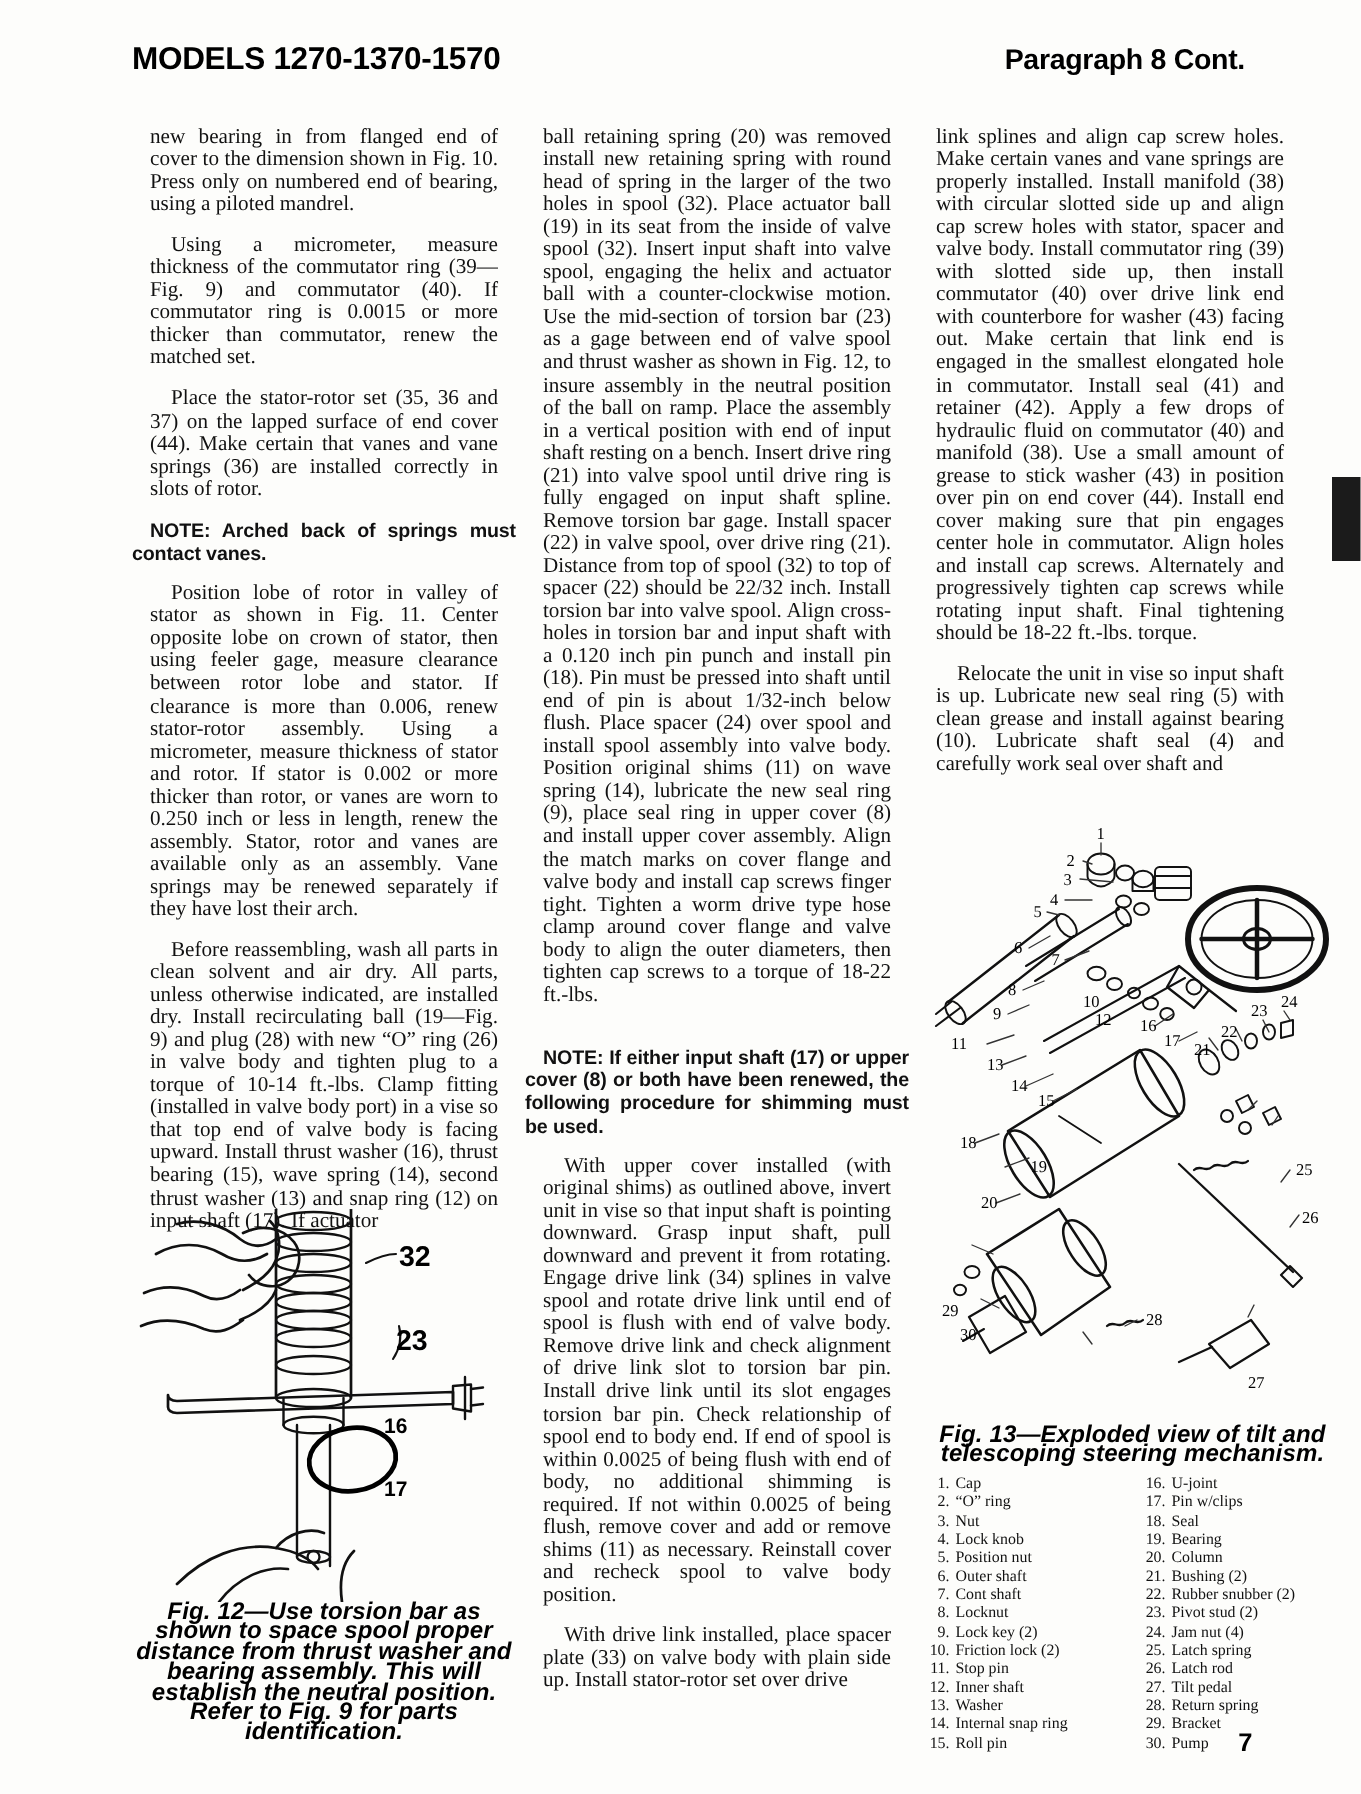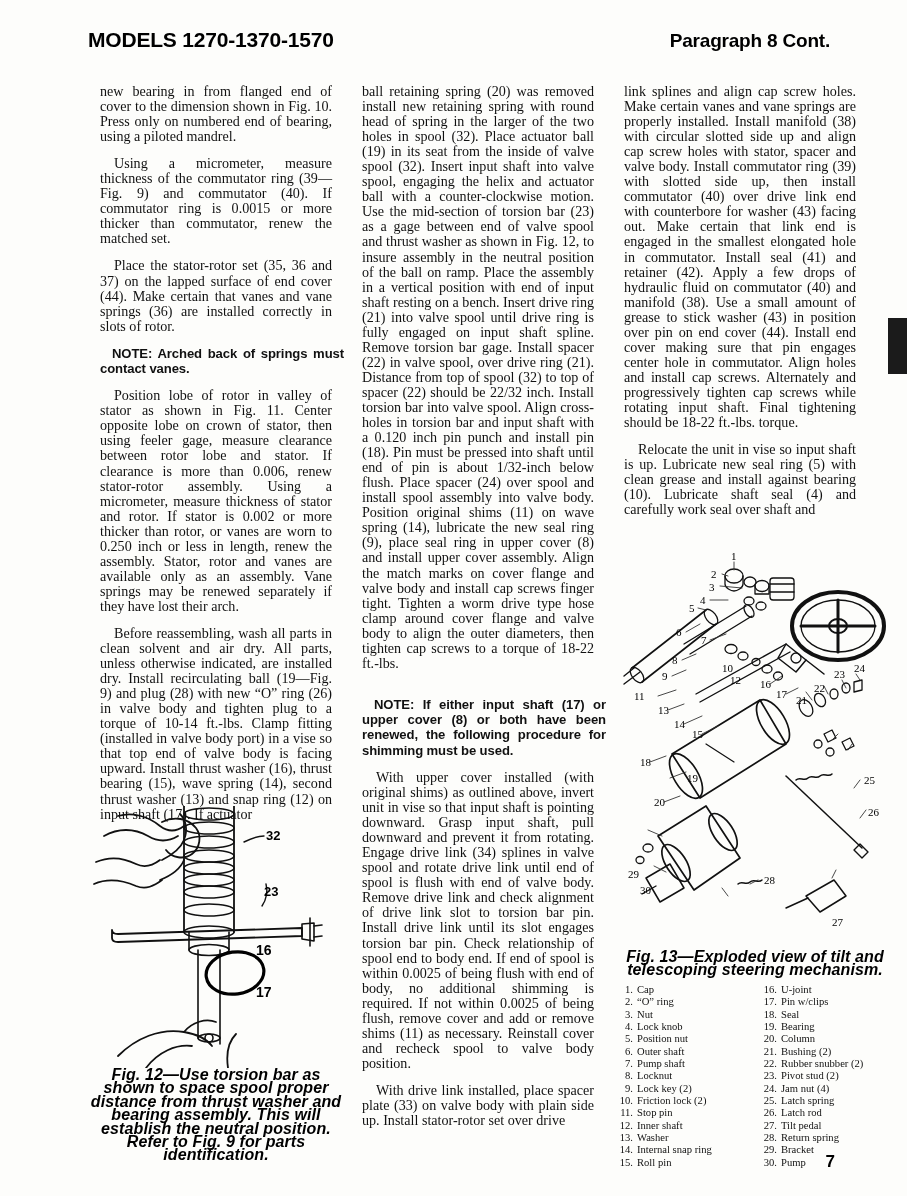--- a/index.html
+++ b/index.html
@@ -60,21 +60,21 @@
     text-indent: 14px;
   }
   .col p.cont { text-indent: 0; }
   .col p.note {
     font-family: "Liberation Sans", "DejaVu Sans", sans-serif;
     font-weight: bold;
     font-size: 13.1px;
     line-height: 15.3px;
     text-indent: 12px;
     text-align: justify;
-    margin: 9px 0 9px 12px;
+    margin: 9px 0 9px 0;
     letter-spacing: -0.1px;
   }
 
   
   .fig12-wrap {
     position: absolute;
     left: 88px;
     top: 806px;
     width: 256px;
   }
@@ -155,21 +155,21 @@
     background: #1b1b1b;
   }
 
   
   .lbl {
     position: absolute;
     font-family: "Liberation Sans", "DejaVu Sans", sans-serif;
     font-weight: bold;
     color: #000;
   }
-  .lbl-12 { font-size: 13px; }
+  .lbl-12 { font-size: 19px; }
   .lbl-13 { font-family: "Liberation Serif", serif; font-weight: normal; font-size: 11px; }
 </style>
 </head>
 <body>
 
 <div class="page">
 
   <div class="header">
     <span class="left">MODELS 1270-1370-1570</span>
     <span class="right">Paragraph 8 Cont.</span>
@@ -419,21 +419,21 @@
         <div class="legend-item">
           <span class="legend-num">5.</span>
           <span>Position nut</span>
         </div>
         <div class="legend-item">
           <span class="legend-num">6.</span>
           <span>Outer shaft</span>
         </div>
         <div class="legend-item">
           <span class="legend-num">7.</span>
-          <span>Pump shaft</span>
+          <span>Cont shaft</span>
         </div>
         <div class="legend-item">
           <span class="legend-num">8.</span>
           <span>Locknut</span>
         </div>
         <div class="legend-item">
           <span class="legend-num">9.</span>
           <span>Lock key (2)</span>
         </div>
         <div class="legend-item">

